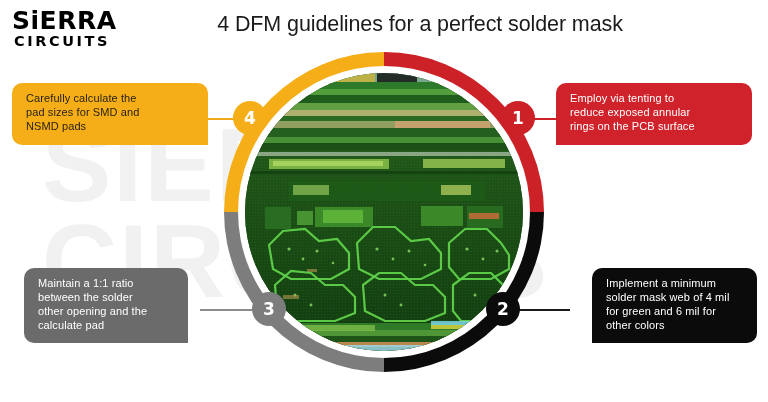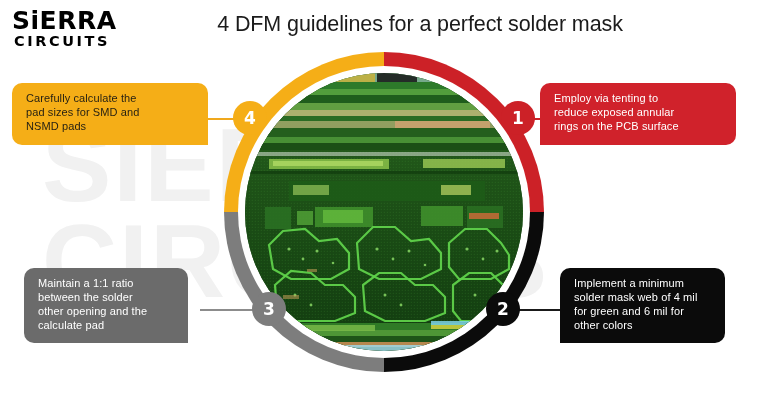--- a/index.html
+++ b/index.html
@@ -71,33 +71,33 @@
   }
   .callout .line{display:block;white-space:nowrap;}
 
   .callout.yellow{
     left:12px;top:83px;width:196px;
     background:#f5ae17;color:#231f13;
     border-radius:10px 10px 10px 10px;
     border-bottom-right-radius:0;
   }
   .callout.red{
-    left:540px;top:83px;width:196px;
+    left:556px;top:83px;width:196px;
     background:#d0222b;color:#ffffff;
     border-radius:10px;
     border-bottom-left-radius:0;
   }
   .callout.gray{
     left:24px;top:268px;width:164px;
     background:#6b6b6b;color:#ffffff;
     border-radius:10px;
     border-bottom-right-radius:0;
   }
   .callout.black{
-    left:560px;top:268px;width:165px;
+    left:592px;top:268px;width:165px;
     background:#0b0b0b;color:#ffffff;
     border-radius:10px;
     border-bottom-left-radius:0;
   }
 
   
   .ring-wrap{
     position:absolute;left:224px;top:52px;
     width:320px;height:320px;z-index:3;
   }

